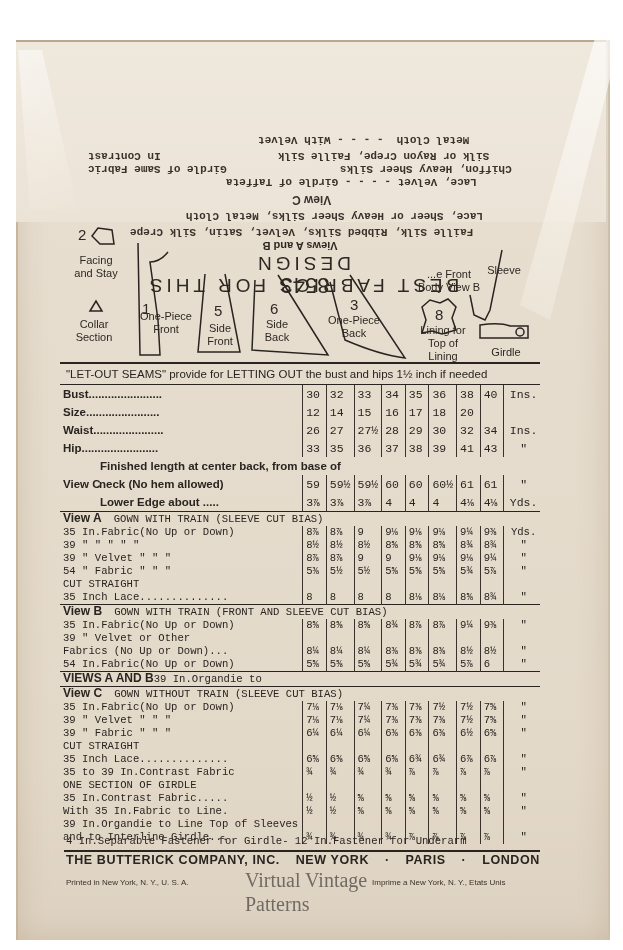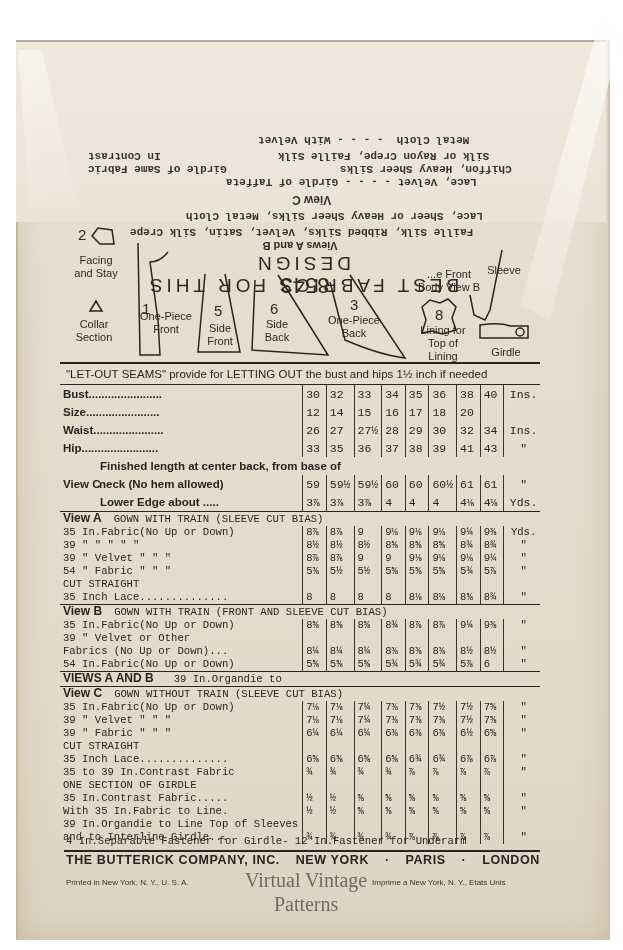--- a/index.html
+++ b/index.html
@@ -56,21 +56,21 @@
   table.chart td.unit { border-left:1px solid #3a322a; width:40px; text-align:center; }
   table.chart td.lbl { width:208px; }
   table.chart tr.big td { height:18px; font-size:11.5px; }
   table.chart tr.big td.lbl { font-family:"Liberation Sans", sans-serif; font-weight:bold; font-size:11.5px; }
   table.chart tr.sectop td { border-top:1.5px solid #2a2420; }
   table.chart tr.hdr td.lbl b { font-family:"Liberation Sans", sans-serif; font-size:12px; }
   .fastener { position:absolute; left:66px; top:835px; font-family:"Liberation Mono", monospace; font-size:10.6px; white-space:nowrap; color:#2a2420; }
   .company { position:absolute; left:66px; top:853px; width:474px; font-size:12.5px; font-weight:bold; letter-spacing:0.6px; display:flex; justify-content:space-between; color:#2a2420; }
   .printed-l { position:absolute; left:66px; top:878px; font-size:8px; color:#3a322a; }
   .printed-r { position:absolute; left:372px; top:878px; font-size:8px; color:#3a322a; }
-  .watermark { position:absolute; left:245px; top:868px; font-family:"Liberation Serif", serif; font-size:20px; color:#5e5852; opacity:0.85; text-align:center; line-height:24px; }
+  .watermark { position:absolute; left:245px; top:868px; font-family:"Liberation Serif", serif; font-size:20px; color:#5e5852; opacity:0.85; line-height:24px; }
 </style>
 </head>
 <body>
 
 <div class="envelope"></div>
 <div class="flap-top"></div>
 <div class="flap-strip-left"></div>
 
 <div class="upside bold" style="left:258px;top:134px;">Metal Cloth  - - - - With Velvet</div>
 <div class="upside bold" style="left:278px;top:150px;">Silk or Rayon Crepe, Faille Silk</div>
@@ -322,21 +322,21 @@
         <td class="num">5⅝</td>
         <td class="num">5⅝</td>
         <td class="num">5¾</td>
         <td class="num">5¾</td>
         <td class="num">5¾</td>
         <td class="num">5⅞</td>
         <td class="num">6</td>
         <td class="unit">"</td>
       </tr>
       <tr class="sectop hdr">
-        <td class="lbl" colspan="10"><b>VIEWS A AND B</b><span style="margin-left: 20px; text-align: center;">39 In.Organdie to</span></td>
+        <td class="lbl" colspan="10"><b>VIEWS A AND B</b><span style="margin-left: 0; text-align: center;">39 In.Organdie to</span></td>
       </tr>
       <tr class="sectop hdr">
         <td class="lbl" colspan="10"><b>View C</b><span style="margin-left: 12px;">GOWN WITHOUT TRAIN (SLEEVE CUT BIAS)</span></td>
       </tr>
       <tr>
         <td class="lbl">35 In.Fabric(No Up or Down)</td>
         <td class="num">7⅛</td>
         <td class="num">7⅛</td>
         <td class="num">7¼</td>
         <td class="num">7⅜</td>

